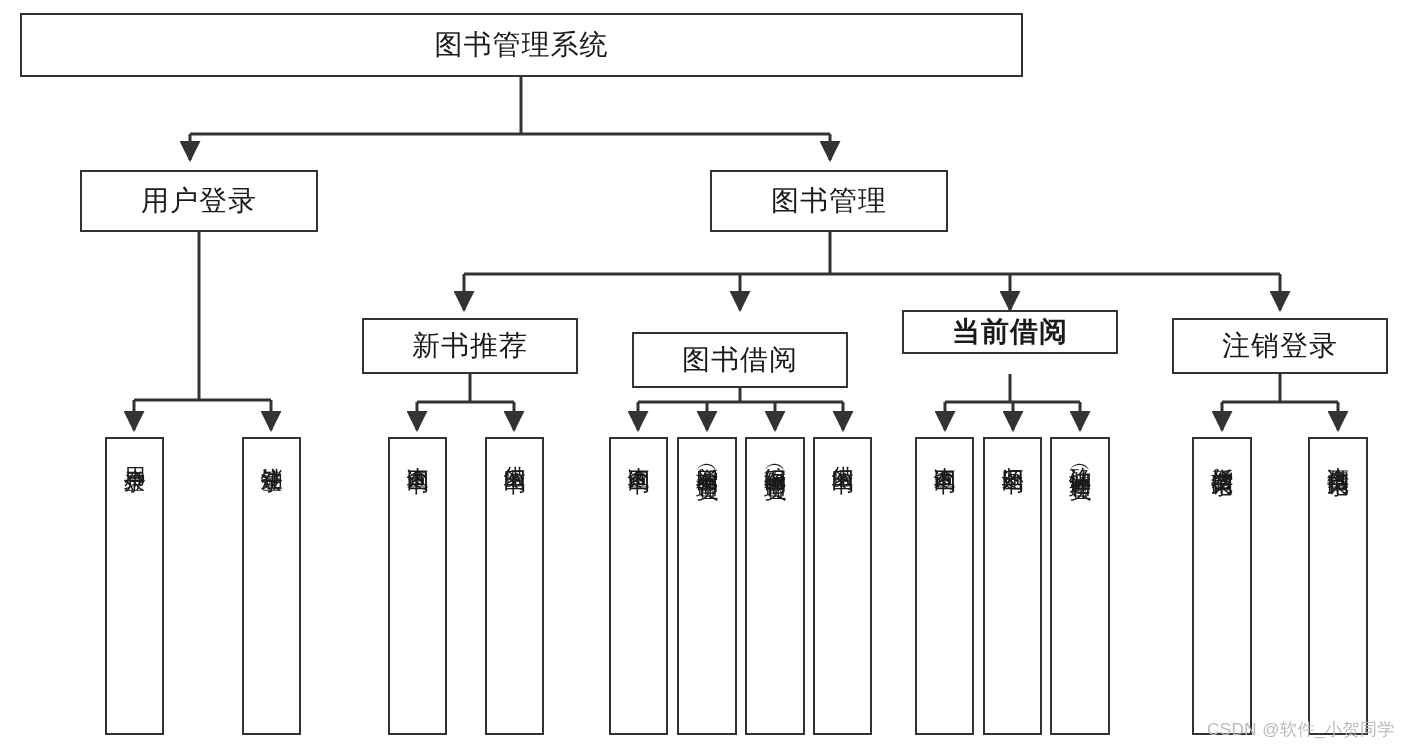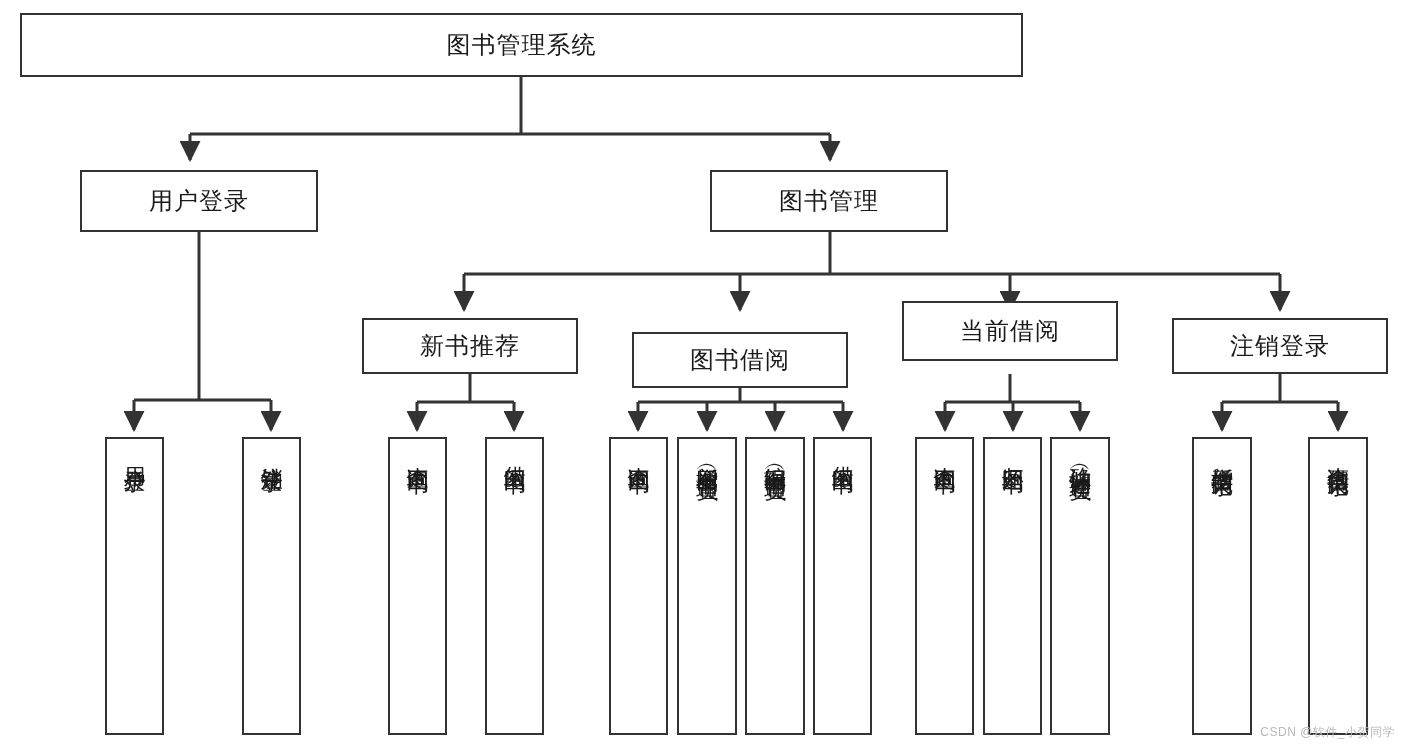--- a/index.html
+++ b/index.html
@@ -31,21 +31,21 @@
     box-sizing: border-box;
     background: #ffffff;
     border: 2px solid #333333;
     display: flex;
     align-items: center;
     justify-content: center;
     color: #1a1a1a;
     z-index: 2;
   }
   .node.h .label {
-    font-size: 24px;
+    font-size: 28px;
     line-height: 1.1;
     white-space: nowrap;
     letter-spacing: 1px;
   }
   .node.v {
     align-items: flex-start;
     padding-top: 10px;
   }
   .node.v .label {
     writing-mode: vertical-rl;
@@ -53,21 +53,21 @@
     font-size: 22px;
     line-height: 1.12;
     letter-spacing: 2px;
     white-space: nowrap;
     text-align: left;
   }
   #watermark {
     position: absolute;
     right: 10px;
     bottom: 6px;
-    font-size: 12px;
+    font-size: 17px;
     color: #b9b9b9;
     letter-spacing: 0.5px;
     z-index: 5;
     white-space: nowrap;
   }
 </style>
 </head>
 <body>
 
 <div id="canvas">
@@ -132,21 +132,21 @@
   <div class="node h" style="left:362px; top:318px; width:216px; height:56px;">
     <span class="label">新书推荐</span>
   </div>
 
   <div class="node h" style="left:710px; top:170px; width:238px; height:62px;">
     <span class="label">图书管理</span>
   </div>
   <div class="node h" style="left:632px; top:332px; width:216px; height:56px;">
     <span class="label">图书借阅</span>
   </div>
-  <div class="node h" style="left:902px; top:301px; width:216px; height:60px;">
+  <div class="node h" style="left:902px; top:310px; width:216px; height:44px;font-weight:bold;">
     <span class="label">当前借阅</span>
   </div>
   <div class="node h" style="left:1172px; top:318px; width:216px; height:56px;">
     <span class="label">注销登录</span>
   </div>
 
   <div class="node v" style="left:105px; top:437px; width:59px; height:298px;">
     <span class="label">用户登录</span>
   </div>
   <div class="node v" style="left:242px; top:437px; width:59px; height:298px;">

